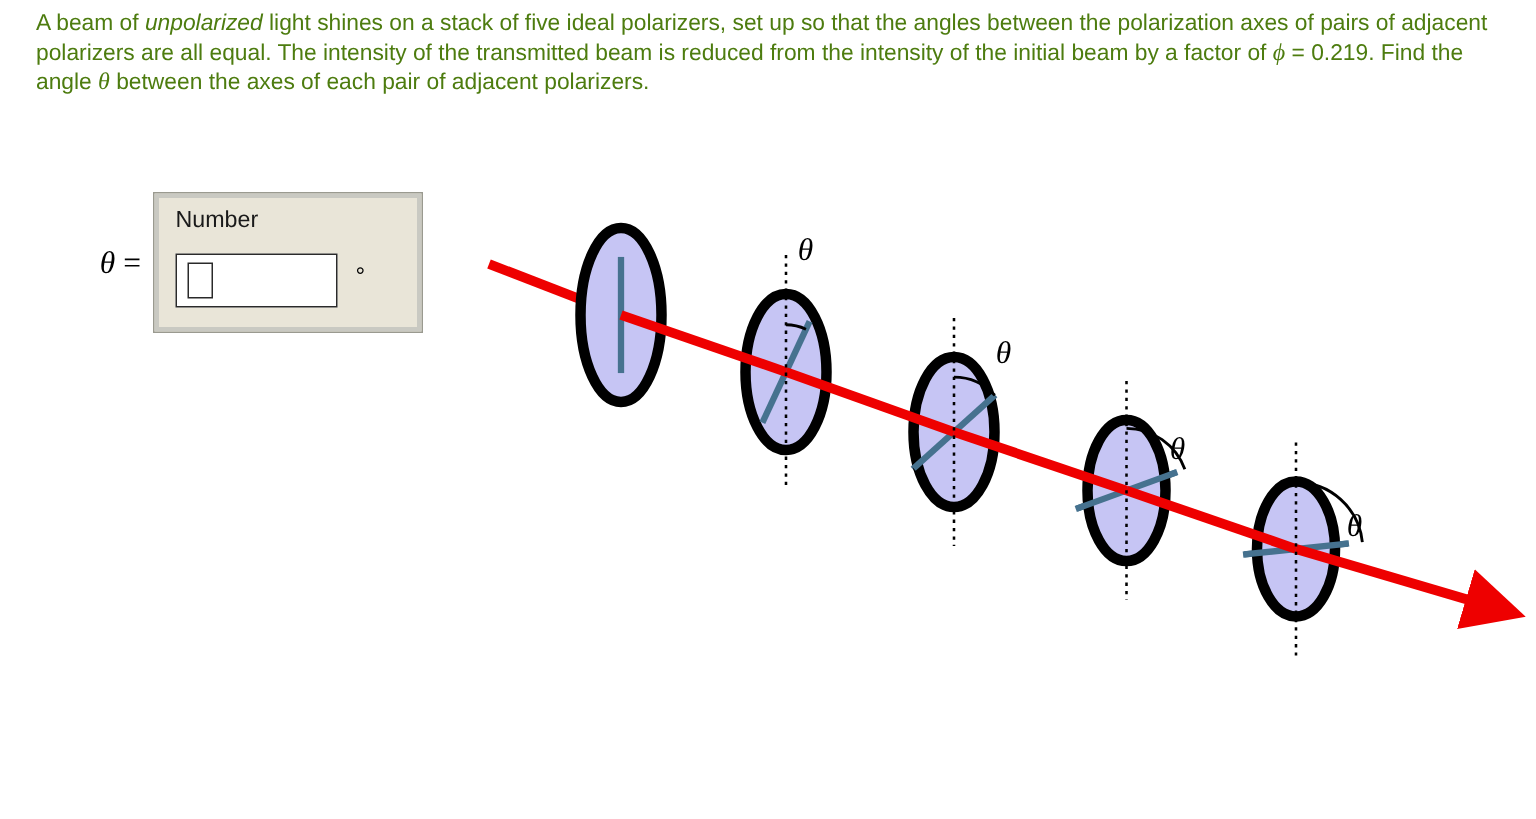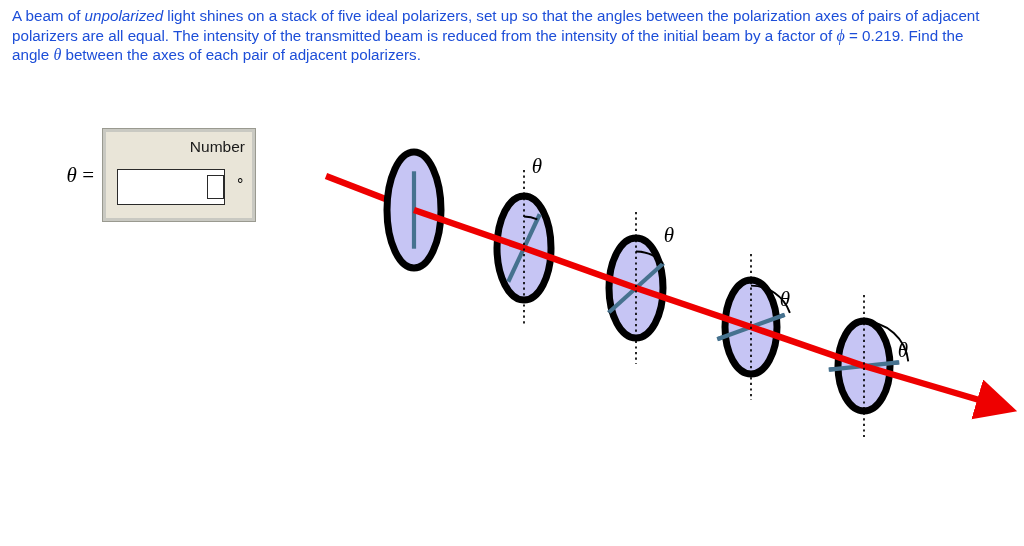--- a/index.html
+++ b/index.html
@@ -12,26 +12,26 @@
     height: 546px;
     position: relative;
     overflow: hidden;
     font-family: "Liberation Sans", sans-serif;
     color: #000000;
   }
 
   
   #problem-text {
     position: absolute;
-    left: 12px;
+    left: 24px;
     top: 6px;
     width: 988px;
     font-size: 15.2px;
     line-height: 19.5px;
-    color: #1d4ed8;
+    color: #4d7c0f;
   }
   #problem-text .it { font-style: italic; }
   #problem-text .sym {
     font-family: "Liberation Serif", serif;
     font-style: italic;
     font-size: 16px;
   }
 
   
   #answer-row {
@@ -45,30 +45,29 @@
     font-family: "Liberation Serif", serif;
     font-size: 21px;
     width: 54px;
     text-align: right;
     padding-right: 8px;
     white-space: nowrap;
   }
   #theta-equals .th { font-style: italic; }
 
   #number-panel {
-    width: 154px;
+    width: 180px;
     height: 94px;
     box-sizing: border-box;
     background: #e9e5d8;
     border: 1px solid #9a9a90;
     outline: 3px solid #c9c9c2;
     outline-offset: -4px;
     position: relative;
     padding: 9px 10px 0 14px;
-    text-align: right;
   }
   #number-panel-label {
     font-size: 15.5px;
     color: #1a1a1a;
     line-height: 18px;
   }
   #number-input {
     position: absolute;
     left: 14px;
     top: 40px;

